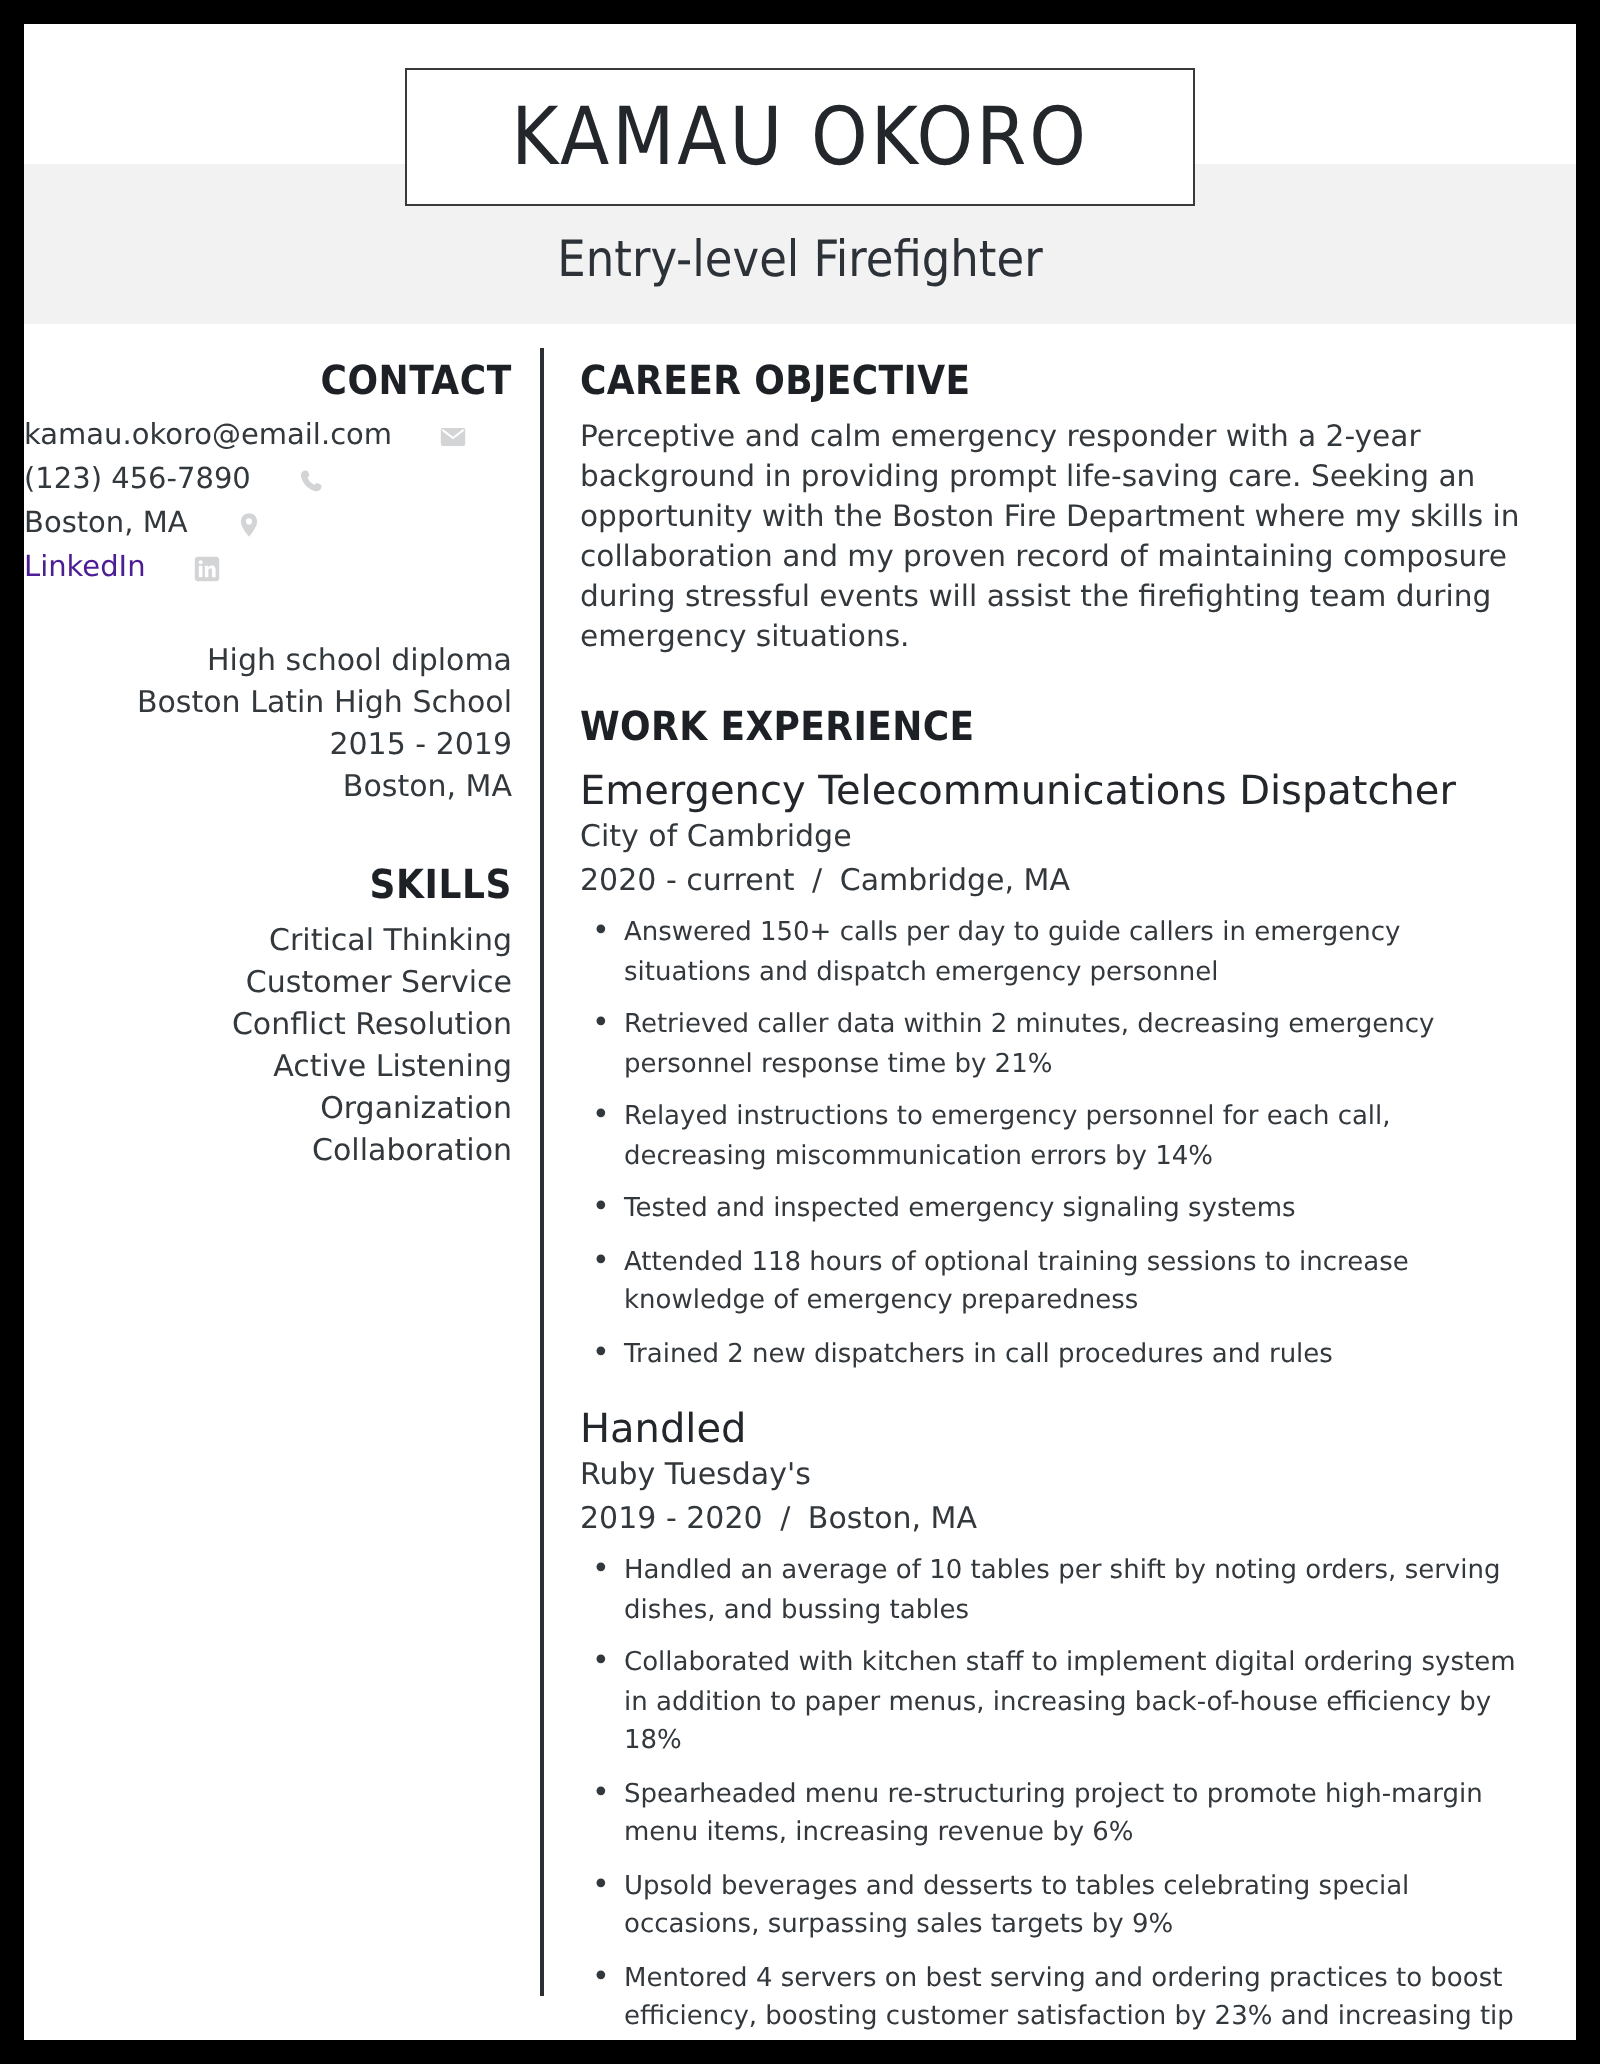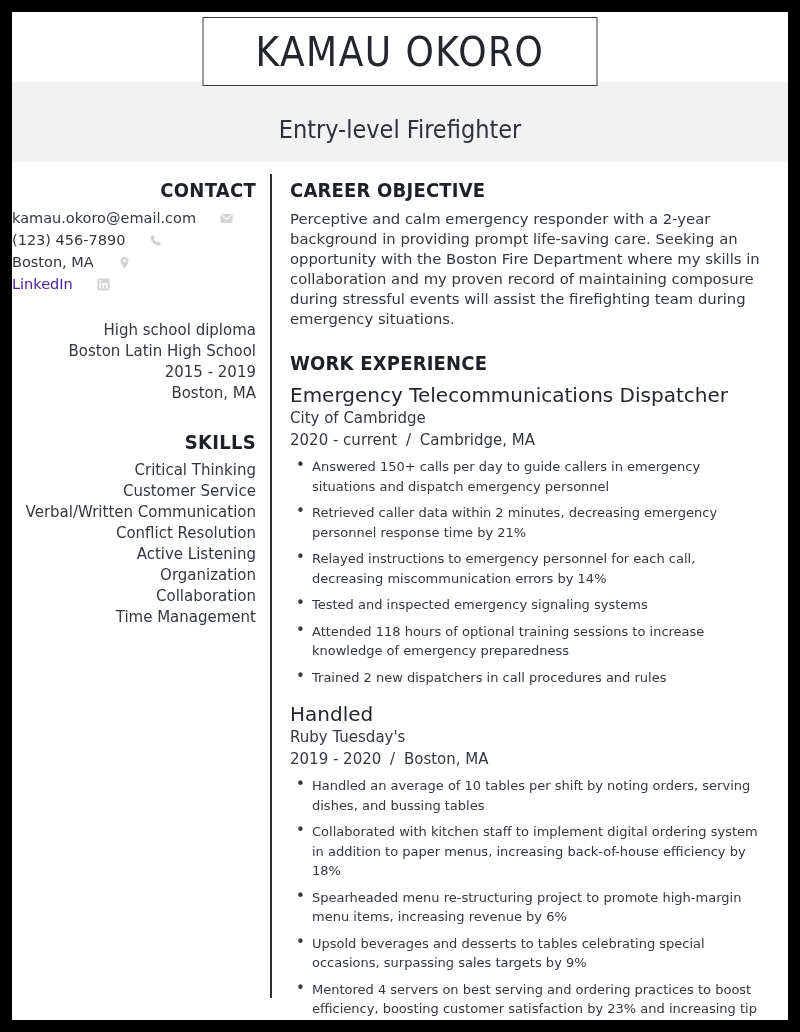--- a/index.html
+++ b/index.html
@@ -29,21 +29,21 @@
   .gray-band {
     position: absolute;
     left: 0; top: 70px;
     width: 776px; height: 80px;
     background: #f2f2f2;
   }
   .name-box {
     position: absolute;
     left: 50%;
     transform: translateX(-50%);
-    top: 5px;
+    top: 22px;
     width: 395px;
     height: 69px;
     background: #ffffff;
     border: 1px solid #3a3a3a;
     display: flex;
     align-items: center;
     justify-content: center;
   }
   .name-text {
     font-family: "DejaVu Sans Condensed", "Liberation Sans Narrow", "Liberation Sans", sans-serif;
@@ -244,26 +244,24 @@
           <div class="side-line">High school diploma</div>
           <div class="side-line">Boston Latin High School</div>
           <div class="side-line">2015 - 2019</div>
           <div class="side-line">Boston, MA</div>
         </div>
 
         <div class="side-block">
           <div class="side-heading">SKILLS</div>
           <div class="skill-line">Critical Thinking</div>
           <div class="skill-line">Customer Service</div>
-          <div class="skill-line">Verbal/Written Communication</div>
           <div class="skill-line">Conflict Resolution</div>
           <div class="skill-line">Active Listening</div>
           <div class="skill-line">Organization</div>
           <div class="skill-line">Collaboration</div>
-          <div class="skill-line">Time Management</div>
         </div>
 
       </div>
 
       <div class="divider"></div>
 
       <div class="main">
 
         <div>
           <div class="main-heading">CAREER OBJECTIVE</div>

